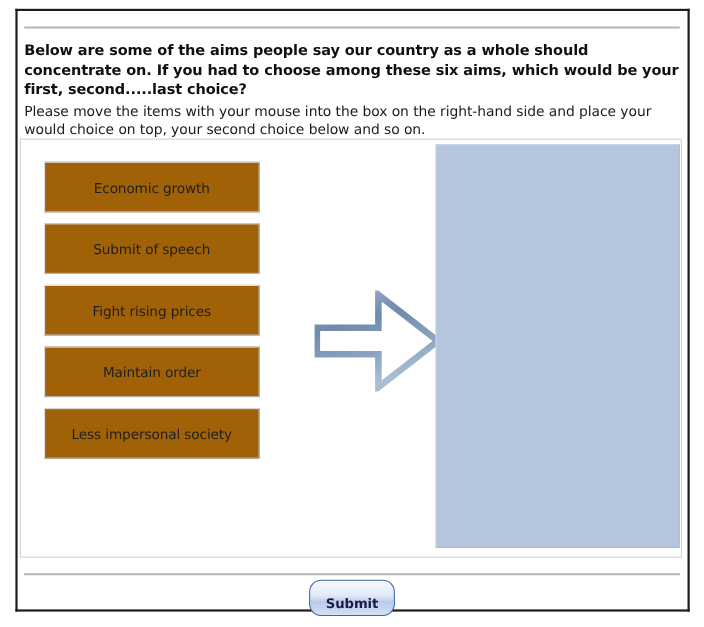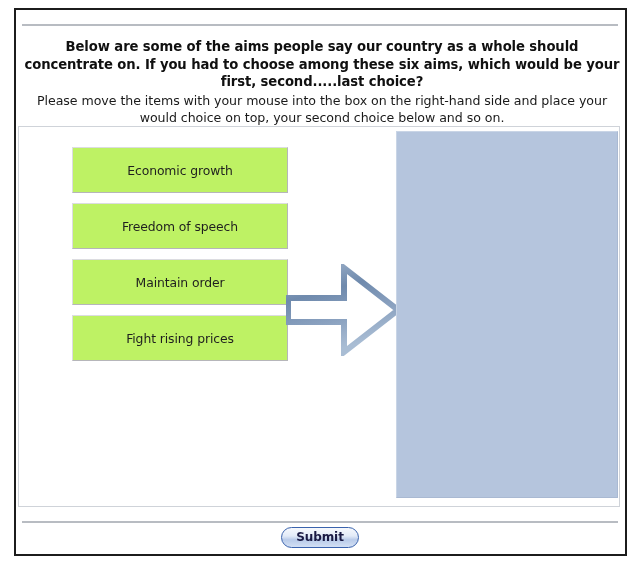--- a/index.html
+++ b/index.html
@@ -60,21 +60,20 @@
     left: 22px; top: 521px;
     width: 596px; height: 2px;
     background: #b8bcc2;
   }
 
   
   #question-block {
     position: absolute;
     left: 22px; top: 38px;
     width: 600px;
-    text-align: center;
   }
   .q-bold {
     font-size: 13.2px;
     font-weight: bold;
     color: #101010;
     line-height: 17.5px;
     letter-spacing: -0.1px;
   }
   .q-normal {
     font-size: 12.6px;
@@ -96,33 +95,32 @@
   }
 
   
   #source-list {
     position: absolute;
     left: 40px; top: 147px;
     width: 196px;
   }
   .item-box {
     box-sizing: border-box;
-    width: 216px;
+    width: 196px;
     height: 46px;
     margin-bottom: 10px;
-    background: #bef264;
+    background: #a16207;
     border-top: 1px solid #dcdce0;
     border-left: 1px solid #dcdce0;
     border-right: 1px solid #b6b6ba;
     border-bottom: 1px solid #b6b6ba;
     display: flex;
     align-items: center;
     justify-content: center;
     cursor: move;
-    margin-left: 32px;
   }
   .item-label {
     font-size: 12.4px;
     color: #1f1f1f;
     letter-spacing: -0.1px;
     text-align: center;
     user-select: none;
   }
 
   
@@ -150,21 +148,21 @@
     left: 0; top: 527px;
     width: 640px;
     display: flex;
     justify-content: center;
   }
   #submit-button {
     font-family: "DejaVu Sans", sans-serif;
     font-size: 12px;
     font-weight: bold;
     color: #1a1a44;
-    padding: 2px 14px 3px 14px;
+    padding: 14px 14px 3px 14px;
     border: 1.6px solid #3a63ad;
     border-radius: 11px;
     background: linear-gradient(to bottom, #f7f9fd 0%, #e3ebf8 42%, #b9cbe9 62%, #d3e0f4 100%);
     cursor: pointer;
     letter-spacing: -0.1px;
     line-height: 14px;
   }
 </style>
 </head>
 <body>
@@ -183,27 +181,30 @@
     <div class="q-normal">Please move the items with your mouse into the box on the right-hand side and place your would choice on top, your second choice below and so on.</div>
   </div>
 
   <div id="dnd-panel"></div>
 
   <div id="source-list">
     <div class="item-box">
       <span class="item-label">Economic growth</span>
     </div>
     <div class="item-box">
-      <span class="item-label">Freedom of speech</span>
+      <span class="item-label">Submit of speech</span>
+    </div>
+    <div class="item-box">
+      <span class="item-label">Fight rising prices</span>
     </div>
     <div class="item-box">
       <span class="item-label">Maintain order</span>
     </div>
     <div class="item-box">
-      <span class="item-label">Fight rising prices</span>
+      <span class="item-label">Less impersonal society</span>
     </div>
   </div>
 
   <div id="arrow-wrap">
     <svg width="114" height="92" viewBox="0 0 114 92" xmlns="http://www.w3.org/2000/svg">
       <defs>
         <linearGradient id="arrowGrad" x1="0" y1="0" x2="0.35" y2="1">
           <stop offset="0%" stop-color="#9fb2ca"></stop>
           <stop offset="35%" stop-color="#6f8aad"></stop>
           <stop offset="70%" stop-color="#8ba2c0"></stop>

